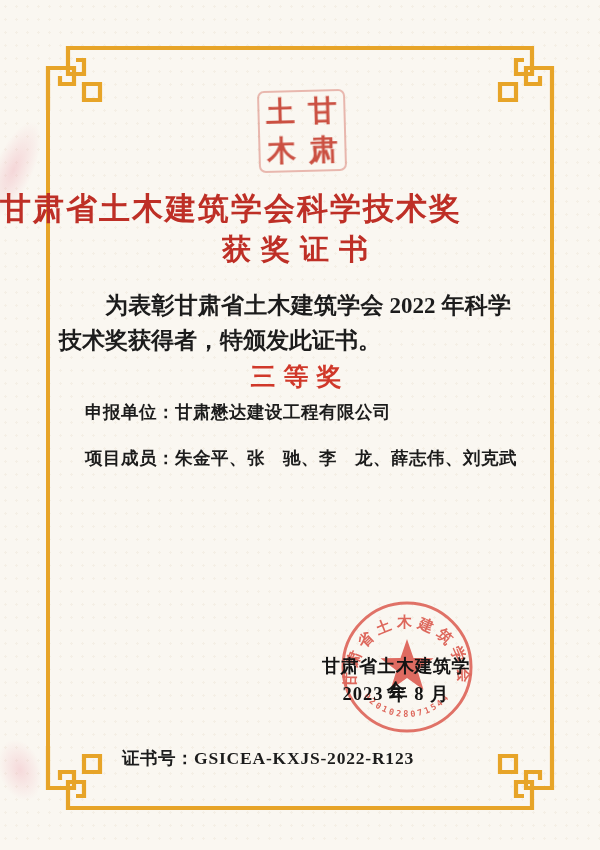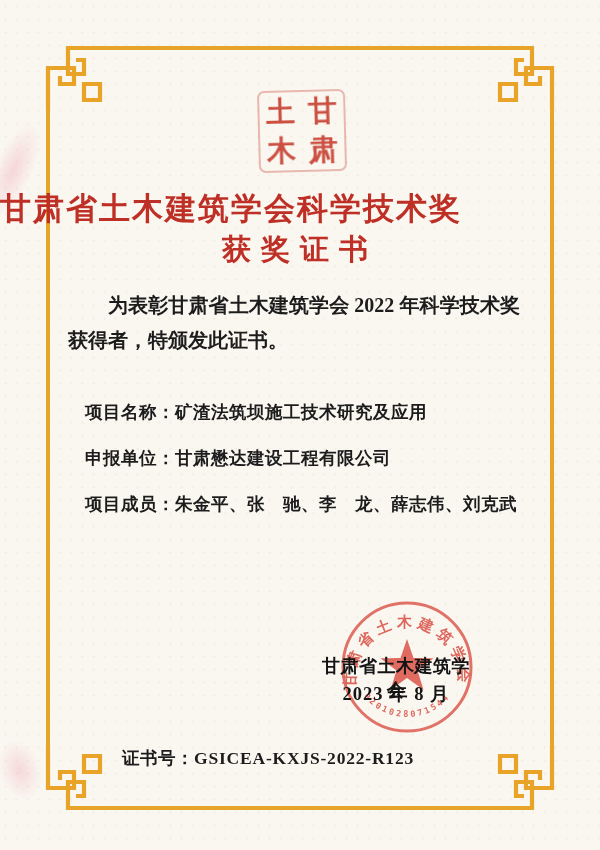--- a/index.html
+++ b/index.html
@@ -40,22 +40,22 @@
   }
   .topseal span{
     display:flex;align-items:center;justify-content:center;
     color:#c53a2b;font-size:29px;font-weight:bold;line-height:1;
   }
   
   .title1{position:absolute;left:0;top:188px;width:100%;text-align:left;
     color:#be2f26;font-size:31px;font-weight:bold;letter-spacing:2px;}
   .title2{position:absolute;left:0;top:230px;width:100%;text-align:center;
     color:#be2f26;font-size:29px;font-weight:bold;letter-spacing:10px;}
-  .body-par{position:absolute;left:68px;top:288px;width:452px;
-    color:#1c1c1c;font-size:20px;font-weight:bold;line-height:35px;
+  .body-par{position:absolute;left:59px;top:288px;width:452px;
+    color:#1c1c1c;font-size:23px;font-weight:bold;line-height:35px;
     text-indent:2em;text-align:justify;}
   .grade{position:absolute;left:0;top:360px;width:100%;text-align:center;
     color:#d0382a;font-size:25px;font-weight:bold;letter-spacing:8px;}
   .fields{position:absolute;left:85px;top:400px;width:440px;}
   .frow{margin-bottom:22px;color:#1c1c1c;font-size:17.5px;font-weight:bold;
     letter-spacing:.5px;white-space:pre;}
   
   .roundseal{position:absolute;left:337px;top:597px;width:140px;height:140px;opacity:.85;}
   .issuer{position:absolute;left:316px;top:654px;width:160px;text-align:center;
     color:#141414;font-size:18px;font-weight:bold;letter-spacing:.5px;}
@@ -113,23 +113,23 @@
     <span>甘</span>
     <span>木</span>
     <span>肃</span>
   </div>
 
   <div class="title1">甘肃省土木建筑学会科学技术奖</div>
   <div class="title2">获奖证书</div>
 
   <div class="body-par">为表彰甘肃省土木建筑学会 2022 年科学技术奖获得者，特颁发此证书。</div>
 
+  <div class="grade">三等奖</div>
 
   <div class="fields">
-    <div class="frow"><span>项目名称：</span><span>矿渣法筑坝施工技术研究及应用</span></div>
     <div class="frow"><span>申报单位：</span><span>甘肃懋达建设工程有限公司</span></div>
     <div class="frow"><span>项目成员：</span><span>朱金平、张　驰、李　龙、薛志伟、刘克武</span></div>
   </div>
 
   <div class="roundseal">
     <svg viewBox="-70 -70 140 140" width="140" height="140" aria-hidden="true">
       <circle cx="0" cy="0" r="64" fill="none" stroke="#dc5b50" stroke-width="3"></circle>
       <path d="M0,-28 L6.5,-8.9 L26.6,-8.65 L10.5,3.4 L16.5,22.65 L0,11 L-16.5,22.65 L-10.5,3.4 L-26.6,-8.65 L-6.5,-8.9 Z" fill="#db5349"></path>
       <defs>
         <path id="arcTop" d="M -52,12 A 52,52 0 1,1 52,12" fill="none"></path>

